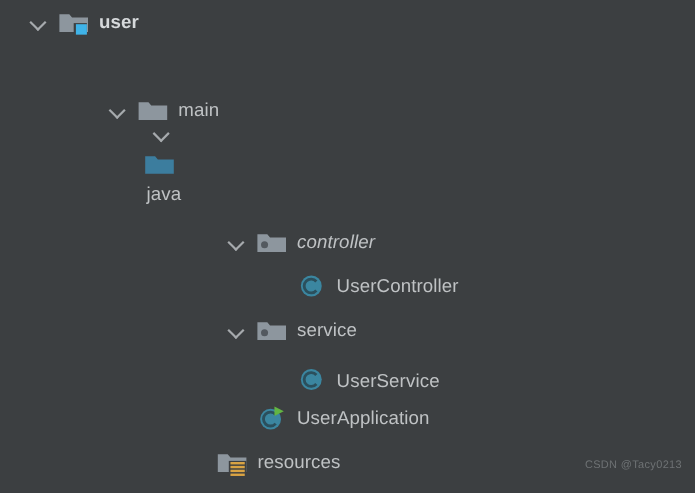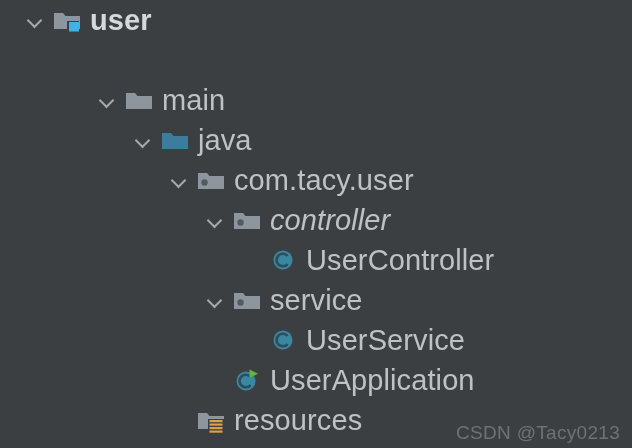--- a/index.html
+++ b/index.html
@@ -62,36 +62,36 @@
     height: 30px;
     flex: 0 0 30px;
     position: relative;
     margin-right: 8px;
   }
   .icon svg { display: block; }
 
   
   .label {
     color: #bfc2c4;
-    font-size: 29px;
+    font-size: 17px;
     line-height: 26px;
     letter-spacing: 0.1px;
   }
   .label.bold {
     color: #d6d9db;
     font-weight: bold;
   }
 
   
   #watermark {
     position: absolute;
     right: 12px;
-    bottom: 4px;
+    bottom: 20px;
     color: #6e7274;
-    font-size: 19px;
+    font-size: 10px;
     font-family: "Liberation Sans", "DejaVu Sans", sans-serif;
     letter-spacing: 0.3px;
     user-select: none;
   }
 
   
   .row.clipped {
     overflow: hidden;
   }
 </style>
@@ -112,38 +112,28 @@
     </div>
     <div class="row" style="top: 80px; left: 94px;">
       <span class="chevron"></span>
       <span class="icon">
         <svg width="30" height="30" viewBox="0 0 30 30" xmlns="http://www.w3.org/2000/svg">
           <path d="M2 8 L11 8 L13.5 11 L28 11 L28 24 L2 24 Z" fill="#8d969e"></path>
         </svg>
       </span>
       <span class="label">main</span>
     </div>
-    <div class="row" style="top: 120px; left: 130px;">
+    <div class="row" style="top: 108px; left: 130px; flex-direction: column;">
       <span class="chevron"></span>
       <span class="icon">
         <svg width="30" height="30" viewBox="0 0 30 30" xmlns="http://www.w3.org/2000/svg">
           <path d="M2 8 L11 8 L13.5 11 L28 11 L28 24 L2 24 Z" fill="#3c7d9e"></path>
         </svg>
       </span>
       <span class="label">java</span>
-    </div>
-    <div class="row" style="top: 160px; left: 166px;">
-      <span class="chevron"></span>
-      <span class="icon">
-        <svg width="30" height="30" viewBox="0 0 30 30" xmlns="http://www.w3.org/2000/svg">
-          <path d="M2 8 L11 8 L13.5 11 L28 11 L28 24 L2 24 Z" fill="#8d969e"></path>
-          <circle cx="8.5" cy="17.5" r="3.2" fill="#53595f"></circle>
-        </svg>
-      </span>
-      <span class="label">com.tacy.user</span>
     </div>
     <div class="row" style="top: 200px; left: 202px; font-style: italic;">
       <span class="chevron"></span>
       <span class="icon">
         <svg width="30" height="30" viewBox="0 0 30 30" xmlns="http://www.w3.org/2000/svg">
           <path d="M2 8 L11 8 L13.5 11 L28 11 L28 24 L2 24 Z" fill="#8d969e"></path>
           <circle cx="8.5" cy="17.5" r="3.2" fill="#53595f"></circle>
         </svg>
       </span>
       <span class="label">controller</span>
@@ -162,21 +152,21 @@
       <span class="chevron no-arrow"></span>
       <span class="icon">
         <svg width="30" height="30" viewBox="0 0 30 30" xmlns="http://www.w3.org/2000/svg">
           <circle cx="15" cy="15" r="9.5" fill="#3b86a0"></circle>
           <path d="M15 8.4 A6.6 6.6 0 1 0 15 21.6 A6.6 6.6 0 1 1 15 8.4 Z" fill="none"></path>
           <path d="M19.6 10.9 A6.3 6.3 0 1 0 19.6 19.1" fill="none" stroke="#2b4f5c" stroke-width="2.6" stroke-linecap="butt"></path>
         </svg>
       </span>
       <span class="label">UserController</span>
     </div>
-    <div class="row" style="top: 320px; left: 238px;">
+    <div class="row" style="top: 320px; left: 238px; align-items: flex-end;">
       <span class="chevron no-arrow"></span>
       <span class="icon">
         <svg width="30" height="30" viewBox="0 0 30 30" xmlns="http://www.w3.org/2000/svg">
           <circle cx="15" cy="15" r="9.5" fill="#3b86a0"></circle>
           <path d="M15 8.4 A6.6 6.6 0 1 0 15 21.6 A6.6 6.6 0 1 1 15 8.4 Z" fill="none"></path>
           <path d="M19.6 10.9 A6.3 6.3 0 1 0 19.6 19.1" fill="none" stroke="#2b4f5c" stroke-width="2.6" stroke-linecap="butt"></path>
         </svg>
       </span>
       <span class="label">UserService</span>
     </div>

